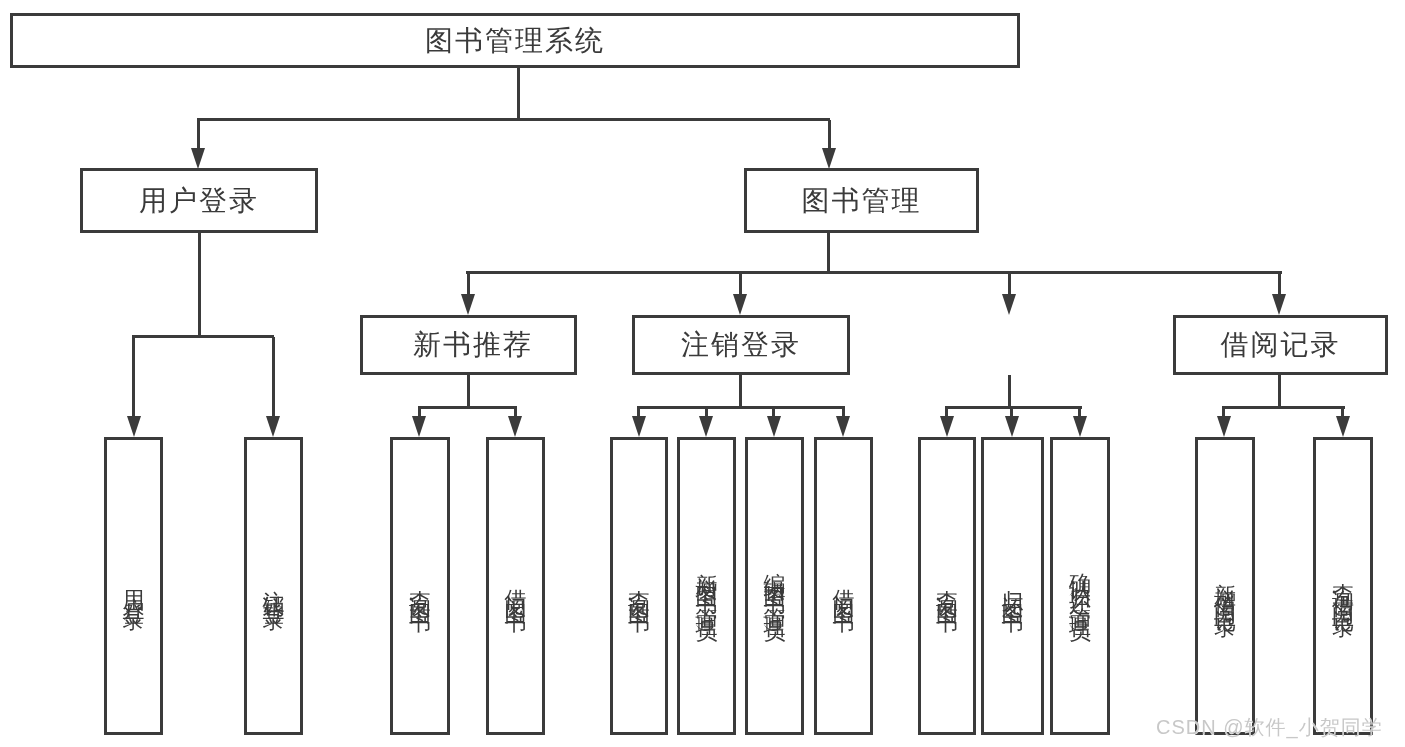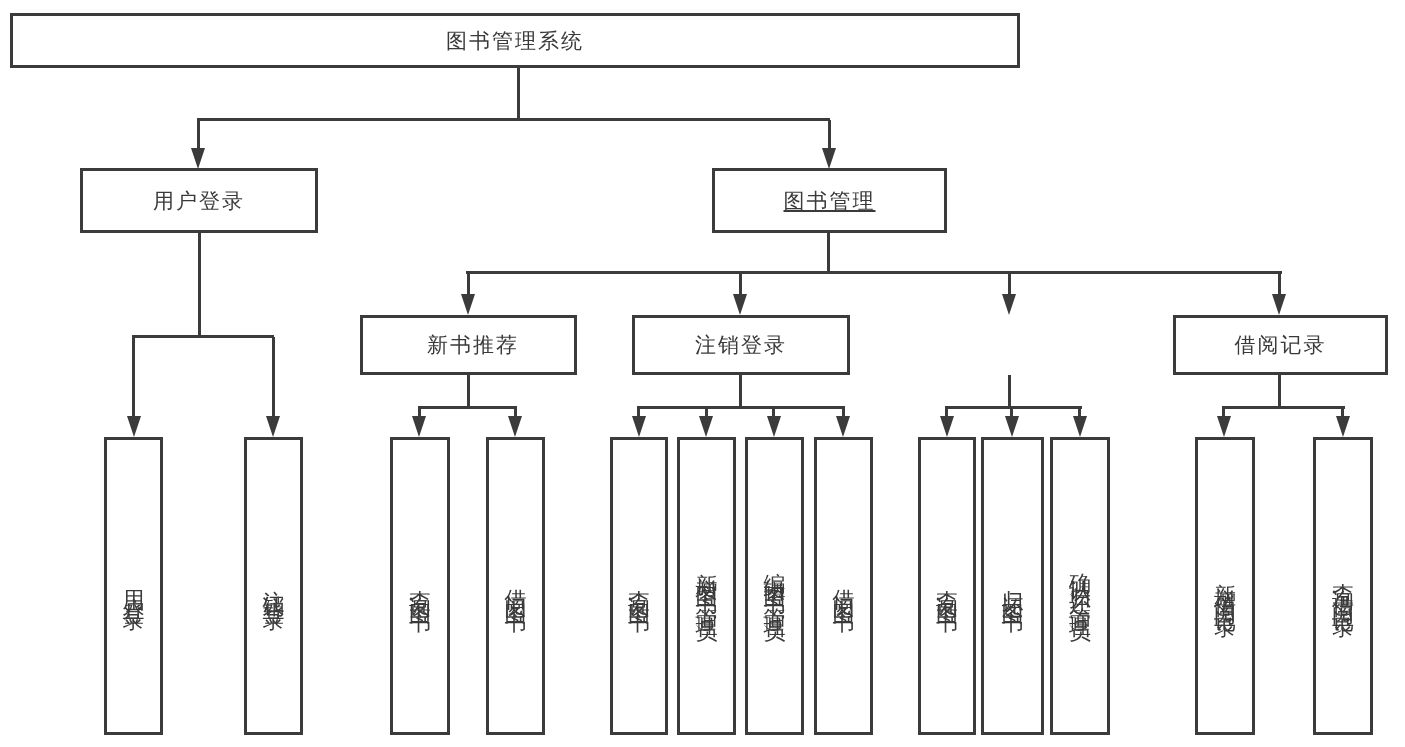--- a/index.html
+++ b/index.html
@@ -18,21 +18,21 @@
   }
   .box{
     position:absolute;
     box-sizing:border-box;
     border:3px solid var(--line);
     background:#fff;
     display:flex;align-items:center;justify-content:center;
     color:var(--text);
   }
   .hlabel{
-    font-size:21px;
+    font-size:28px;
     letter-spacing:2px;
     white-space:nowrap;
     color:var(--text);
   }
   .vtext{
     writing-mode:vertical-rl;
     text-orientation:mixed;
     font-size:22px;
     letter-spacing:7px;
     line-height:1;
@@ -71,21 +71,21 @@
   <div class="vline" style="left:517px;top:68px;height:52px;"></div>
   <div class="hline" style="left:197px;top:118px;width:633px;"></div>
   <div class="vline" style="left:197px;top:120px;height:30px;"></div>
   <div class="arrow" style="left:191px;top:148px;"></div>
   <div class="vline" style="left:828px;top:120px;height:30px;"></div>
   <div class="arrow" style="left:822px;top:148px;"></div>
 
   <div class="box" style="left:80px;top:168px;width:238px;height:65px;">
     <span class="hlabel">用户登录</span>
   </div>
-  <div class="box" style="left:712px;top:168px;width:235px;height:65px;text-decoration:underline;">
+  <div class="box" style="left:744px;top:168px;width:235px;height:65px;">
     <span class="hlabel">图书管理</span>
   </div>
 
   <div class="vline" style="left:198px;top:233px;height:102px;"></div>
   <div class="hline" style="left:132px;top:335px;width:142px;"></div>
   <div class="vline" style="left:132px;top:337px;height:80px;"></div>
   <div class="arrow" style="left:127px;top:416px;"></div>
   <div class="vline" style="left:272px;top:337px;height:80px;"></div>
   <div class="arrow" style="left:266px;top:416px;"></div>
 
@@ -181,14 +181,15 @@
     <span class="vtext">确认归还（管理员）</span>
   </div>
 
   <div class="box" style="left:1195px;top:437px;width:60px;height:298px;">
     <span class="vtext">新增借阅记录</span>
   </div>
   <div class="box" style="left:1313px;top:437px;width:60px;height:298px;">
     <span class="vtext">查询借阅记录</span>
   </div>
 
+  <div class="watermark">CSDN @软件_小贺同学</div>
 
 </div>
 
 </body></html>

